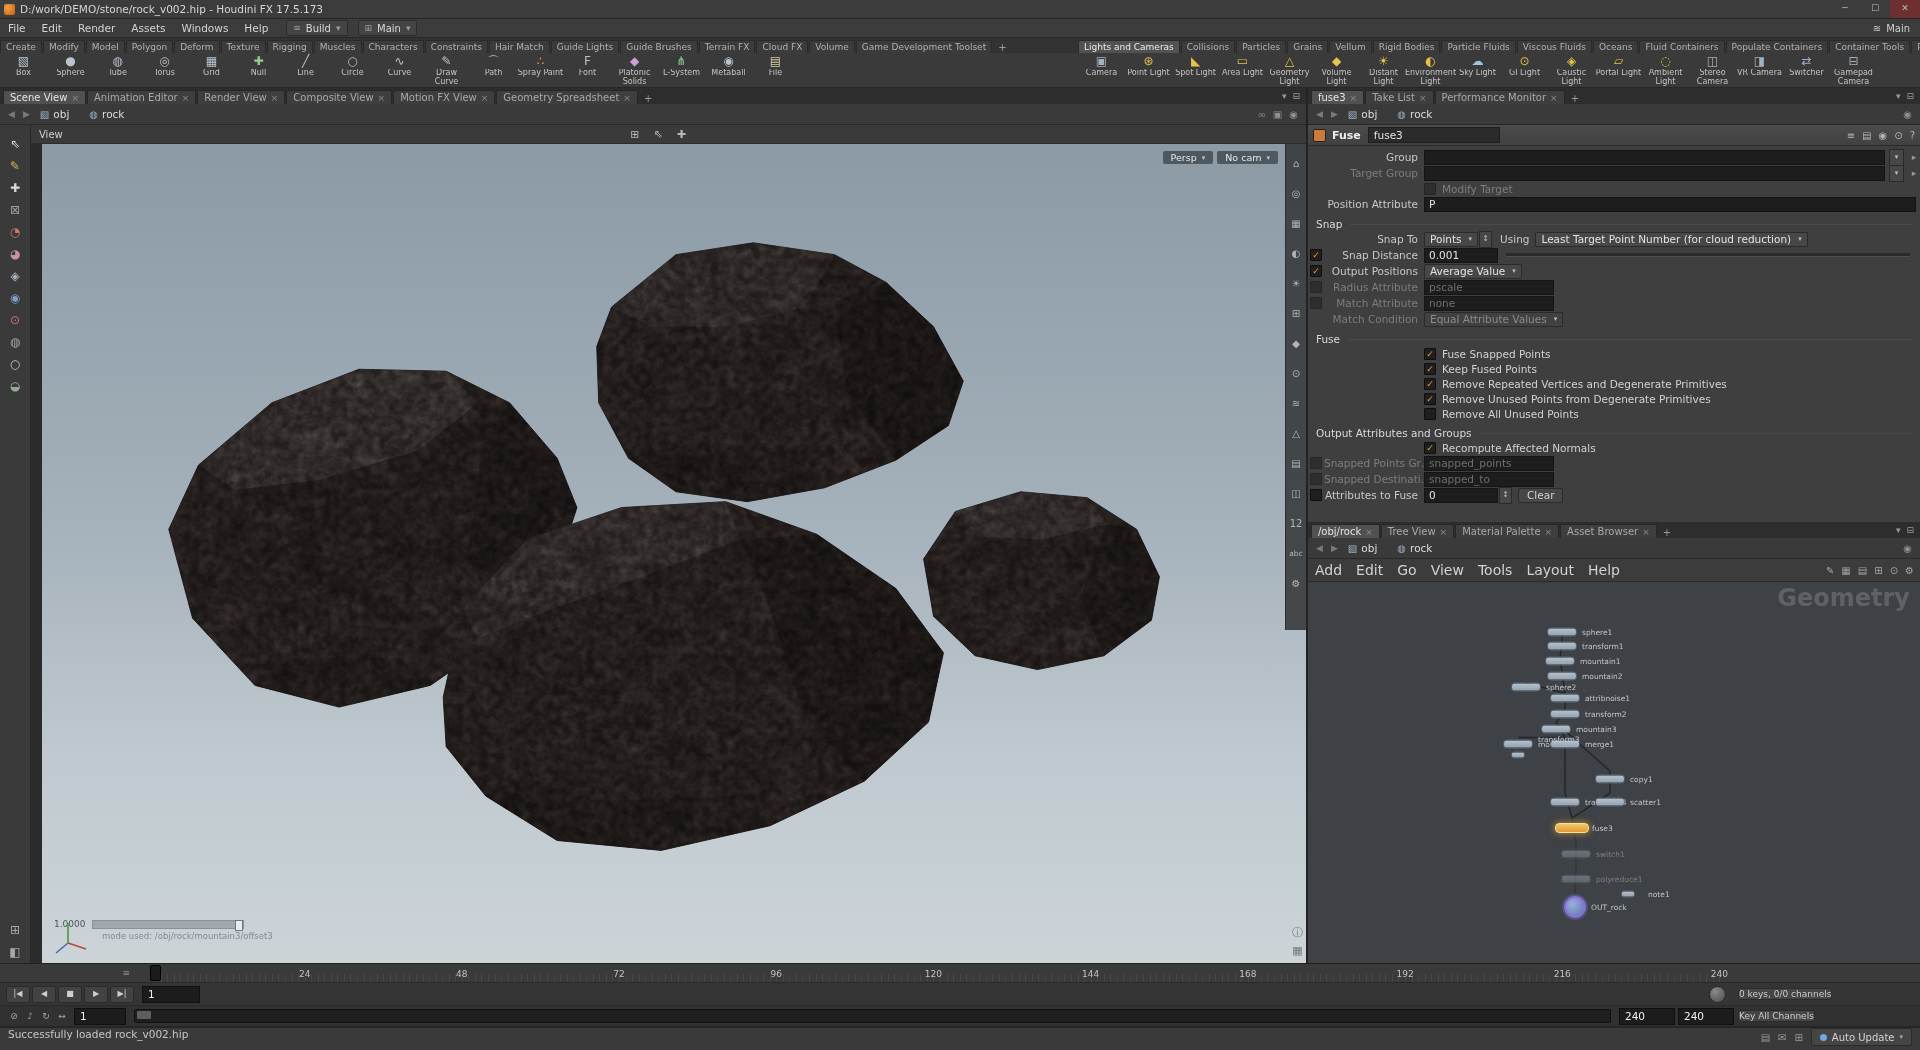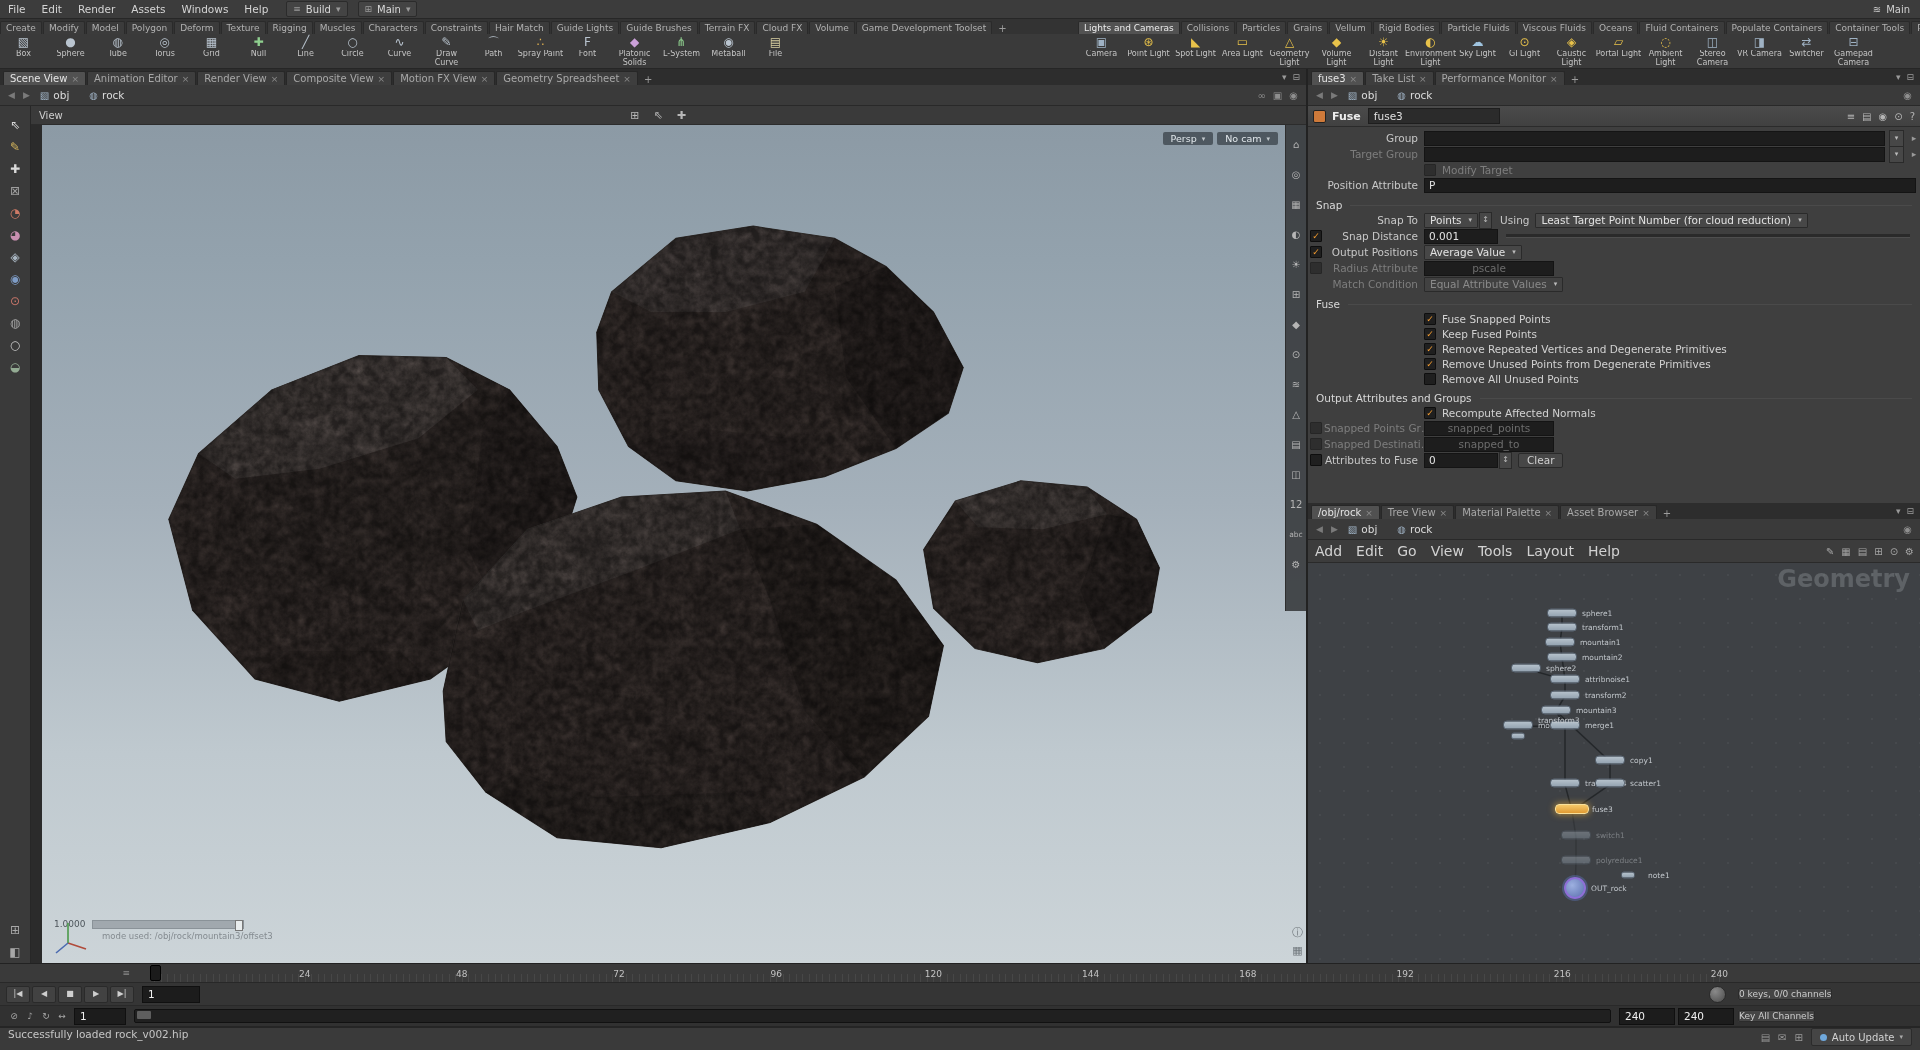--- a/index.html
+++ b/index.html
@@ -99,21 +99,21 @@
   .p-label{width:94px;flex:none;text-align:right;padding-right:6px;color:#c8c8c8;white-space:nowrap;overflow:hidden;}
   .p-row.dis .p-label{color:#7d7d7d;}
   .p-check{width:10px;height:10px;background:#1f1f1f;border:1px solid #0e0e0e;border-radius:1px;font-size:9px;line-height:10px;
     color:#f29a2e;text-align:center;flex:none;}
   .p-check.off{color:transparent;}
   .dis .p-check{opacity:.5;}
   .p-field{background:#1d1d1d;border:1px solid #141414;height:13px;line-height:13px;padding:0 4px;color:#e4e4e4;white-space:nowrap;overflow:hidden;}
   .p-row.dis .p-field{color:#6d6d6d;}
   .p-field.grow{flex:1;margin-right:4px;}
   .p-field.w64{width:64px;flex:none;}
-  .p-field.w120{width:120px;flex:none;text-align:center;}
+  .p-field.w120{width:120px;flex:none;}
   .p-combobtn{width:13px;height:15px;background:#474747;border:1px solid #2a2a2a;color:#bbb;font-size:7px;text-align:center;line-height:15px;flex:none;margin-right:4px;}
   .p-menuarrow{width:12px;color:#9a9a9a;font-size:9px;text-align:center;flex:none;}
   .p-combo{display:inline-flex;align-items:center;gap:7px;background:#474747;border:1px solid #2a2a2a;height:13px;line-height:13px;
     padding:0 5px;color:#e2e2e2;border-radius:1px;white-space:nowrap;}
   .p-combo .car{font-size:7px;color:#bbb;}
   .p-row.dis .p-combo{color:#8a8a8a;background:#414141;}
   .p-spin{width:11px;height:15px;background:#474747;border:1px solid #2a2a2a;color:#bbb;font-size:8px;text-align:center;line-height:14px;flex:none;margin-left:1px;}
   .p-groove{flex:1;height:3px;background:#2a2a2a;border-bottom:1px solid #4e4e4e;margin:0 10px 0 8px;}
   .p-using{color:#c8c8c8;margin:0 6px 0 8px;}
   .p-togtext{margin-left:6px;color:#d2d2d2;white-space:nowrap;}
@@ -169,20 +169,28 @@
   .sb-icon{color:#9a9a9a;font-size:10px;}
   .sb-btn{display:flex;align-items:center;gap:5px;background:#454545;border:1px solid #2b2b2b;height:16px;padding:0 8px;border-radius:2px;color:#d2d2d2;font-size:10px;}
   .sb-dot{width:7px;height:7px;border-radius:50%;background:#6fa8dc;}
   .sb-btn .car{font-size:7px;color:#aaa;}
 </style>
 </head>
 <body>
 
 <div id="app">
 
+  <div class="titlebar">
+    <span class="tb-logo"></span>
+    <span class="tb-title">D:/work/DEMO/stone/rock_v002.hip - Houdini FX 17.5.173</span>
+    <span class="tb-sp"></span>
+    <span class="winbtn">─</span>
+    <span class="winbtn">☐</span>
+    <span class="winbtn">✕</span>
+  </div>
 
   <div class="menubar">
     <span id="menu-items" style="display:flex">
         <span class="mb-item">File</span>
         <span class="mb-item">Edit</span>
         <span class="mb-item">Render</span>
         <span class="mb-item">Assets</span>
         <span class="mb-item">Windows</span>
         <span class="mb-item">Help</span>
       </span>
@@ -678,20 +686,27 @@
                 <span>Average Value</span>
                 <span class="car">▾</span>
               </span>
             </div>
             <div class="p-row dis">
               <span class="p-cbcol">
                 <span class="p-check off"></span>
               </span>
               <span class="p-label">Radius Attribute</span>
               <span class="p-field w120">pscale</span>
+            </div>
+            <div class="p-row dis">
+              <span class="p-cbcol">
+                <span class="p-check off"></span>
+              </span>
+              <span class="p-label">Match Attribute</span>
+              <span class="p-field w120">none</span>
             </div>
             <div class="p-row dis">
               <span class="p-cbcol"></span>
               <span class="p-label">Match Condition</span>
               <span class="p-combo">
                 <span>Equal Attribute Values</span>
                 <span class="car">▾</span>
               </span>
             </div>
             <div class="p-section">

